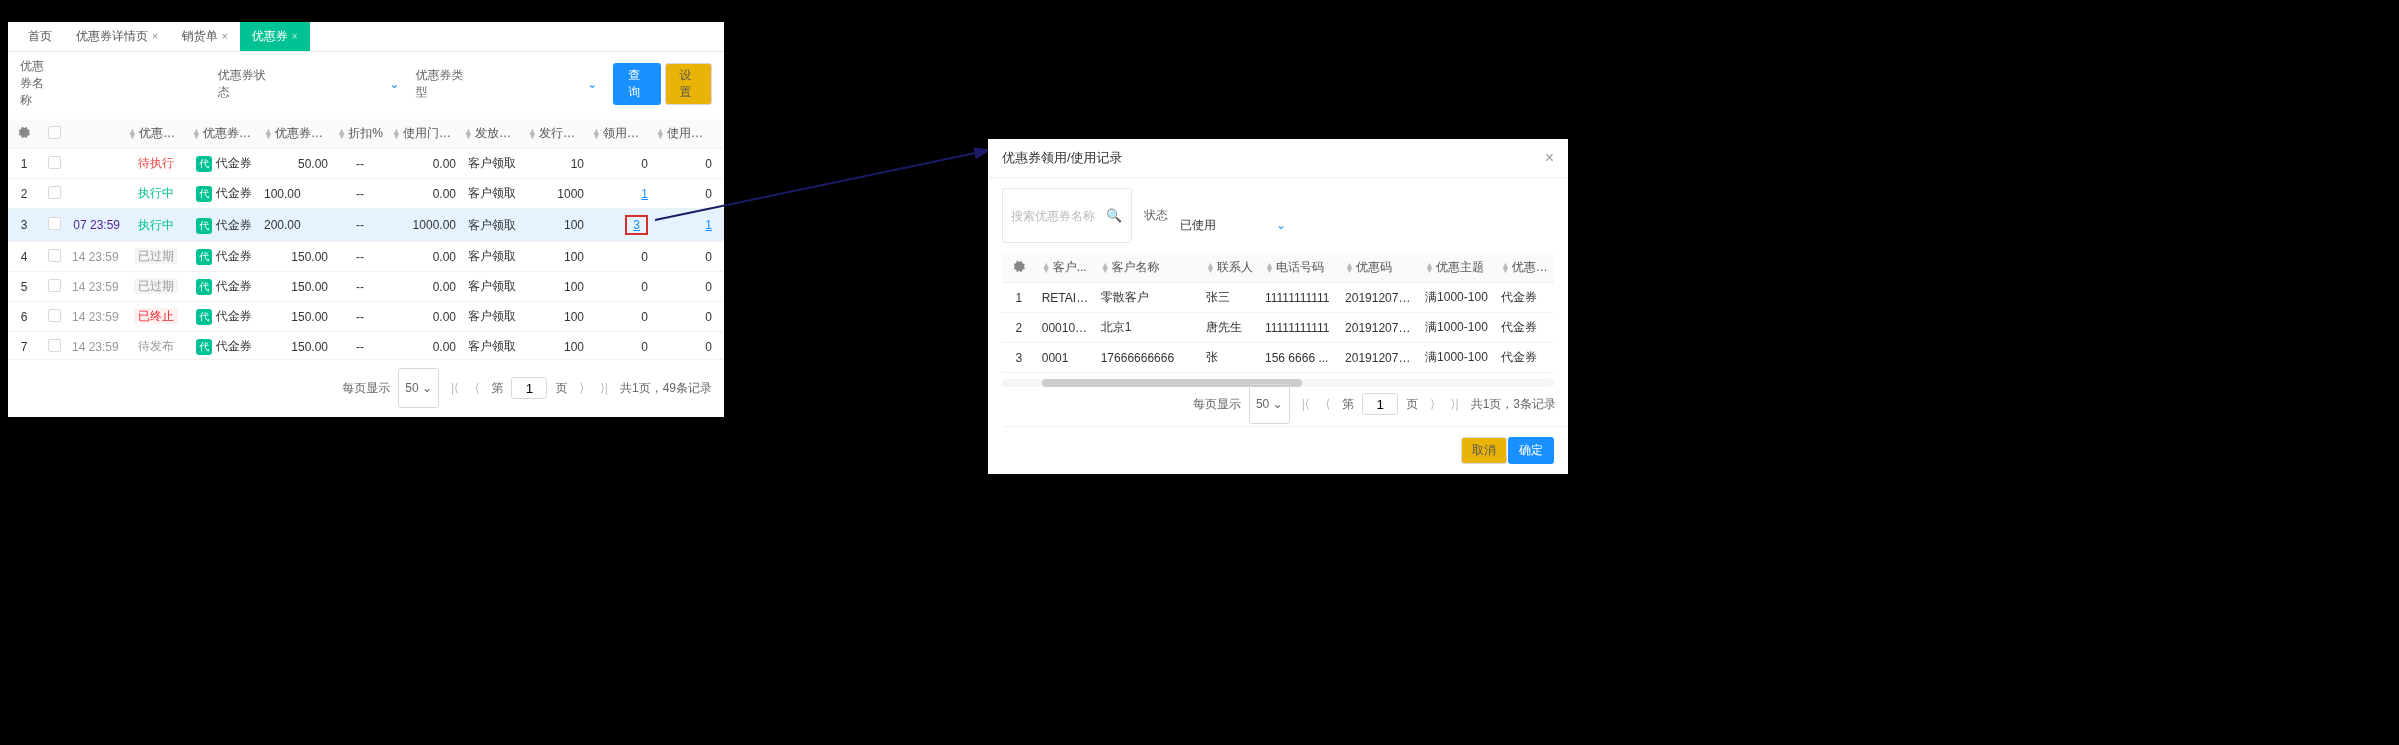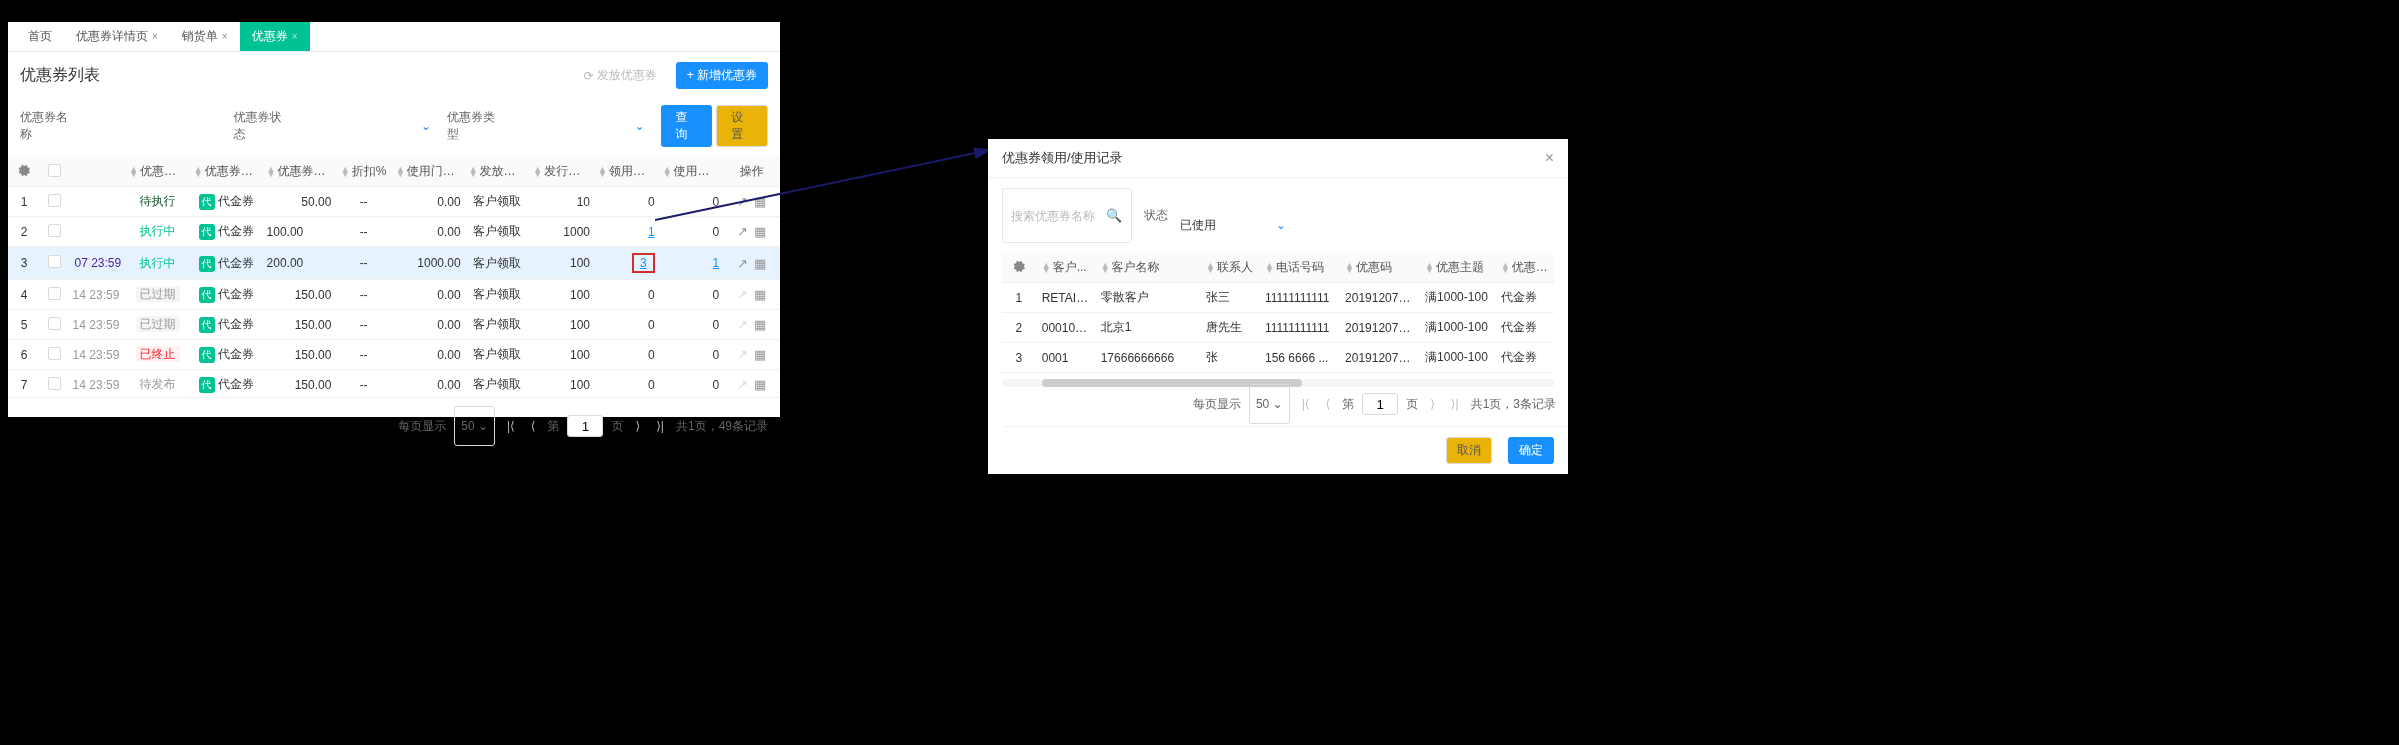--- a/index.html
+++ b/index.html
@@ -1,18 +1,18 @@
 <!DOCTYPE html>
 <html><head>
 <meta charset="utf-8">
 <style>
 * { margin: 0; padding: 0; box-sizing: border-box; }
 body { font-family: -apple-system, "Microsoft YaHei", sans-serif; font-size: 12px; color: #333; background: #000; width: 2399px; height: 745px; position: relative; }
 .panel { background: #fff; position: absolute; box-shadow: 0 2px 8px rgba(0,0,0,0.1); }
-.panel-left { left: 8px; top: 22px; width: 772px; height: 395px; }
+.panel-left { left: 8px; top: 22px; width: 716px; height: 395px; }
 .panel-right { left: 988px; top: 139px; width: 580px; height: 335px; }
 
 
 .tabs { display: flex; border-bottom: 1px solid #e8e8e8; padding: 0 8px; height: 30px; align-items: flex-end; }
 .tab { padding: 6px 12px; font-size: 12px; cursor: pointer; display: flex; align-items: center; gap: 4px; color: #555; }
 .tab.active { background: #00c292; color: #fff; }
 .tab-close { font-size: 10px; color: inherit; opacity: 0.7; }
 
 
 .header-row { display: flex; justify-content: space-between; align-items: center; padding: 10px 12px; }
@@ -34,21 +34,21 @@
 
 
 .table-wrap { overflow: auto; }
 table { border-collapse: collapse; width: 100%; table-layout: fixed; }
 th, td { border-bottom: 1px solid #f0f0f0; padding: 6px 4px; text-align: center; font-size: 12px; white-space: nowrap; overflow: hidden; text-overflow: ellipsis; }
 th { background: #fafafa; color: #555; font-weight: 500; position: relative; }
 th .sort { color: #bbb; font-size: 9px; display: inline-block; line-height: 5px; vertical-align: middle; margin-right: 2px; }
 .checkbox { width: 13px; height: 13px; border: 1px solid #d9d9d9; border-radius: 2px; display: inline-block; background: #fff; }
 .badge { display: inline-block; width: 16px; height: 16px; border-radius: 3px; background: #00c292; color: #fff; font-size: 10px; line-height: 16px; }
 .status { font-size: 12px; }
-.status-pending { color: #14532d; }
+.status-pending { color: #ef4444; }
 .status-running { color: #00c292; }
 .status-expired { color: #999; background: #f5f5f5; padding: 1px 4px; border-radius: 2px; }
 .status-stopped { color: #f5222d; background: #fff1f0; padding: 1px 4px; border-radius: 2px; }
 .status-unpub { color: #999; }
 .row-highlight { background: #e6f3ff; }
 .row-highlight td { background: #e6f3ff; }
 .link-num { color: #1890ff; cursor: pointer; text-decoration: underline; }
 .callout-box { border: 2px solid #d32f2f; padding: 1px 6px; display: inline-block; }
 .action-icon { color: #999; cursor: pointer; margin: 0 3px; font-size: 13px; }
 .action-icon.disabled { color: #ddd; }
@@ -65,21 +65,21 @@
 .modal-title { font-size: 13px; font-weight: 500; }
 .modal-close { color: #999; cursor: pointer; font-size: 16px; }
 .modal-search-row { display: flex; align-items: center; padding: 10px 14px; gap: 12px; }
 .search-box { border: 1px solid #e8e8e8; border-radius: 3px; display: flex; align-items: center; padding: 19px 8px; width: 130px; }
 .search-box input { border: none; flex: 1; outline: none; font-size: 12px; width: 80px; }
 .search-box input::placeholder { color: #bbb; }
 .search-icon { color: #1890ff; font-size: 13px; }
 .status-label { color: #666; }
 .status-select { display: flex; align-items: center; gap: 60px; color: #333; cursor: pointer; border-bottom: 1px solid transparent; margin-top: 20px; }
 .status-select .chev { color: #1890ff; }
-.modal-footer { display: flex; justify-content: flex-end; padding: 10px 14px; gap: 16px; border-top: 1px solid #f0f0f0; position: absolute; bottom: 0; left: 0; right: 0; background: #fff; margin-left: 16px; }
+.modal-footer { display: flex; justify-content: flex-end; padding: 10px 14px; gap: 1px; border-top: 1px solid #f0f0f0; position: absolute; bottom: 0; left: 0; right: 0; background: #fff; margin-left: 16px; }
 .scrollbar-hint { height: 8px; background: #f5f5f5; border-radius: 4px; margin: 6px 14px; position: relative; }
 .scrollbar-thumb { position: absolute; height: 8px; background: #ccc; border-radius: 4px; }
 
 
 .annotation-arrow { position: absolute; pointer-events: none; }
 
 .right-table th, .right-table td { text-align: left; padding: 6px 6px; }
 .right-table th:first-child, .right-table td:first-child { text-align: center; }
 </style>
 </head>
@@ -97,27 +97,20 @@
     <div class="tab">
         <span>销货单</span>
         <span class="tab-close">×</span>
       </div>
     <div class="tab active">
         <span>优惠券</span>
         <span class="tab-close">×</span>
       </div>
   </div>
 
-  <div class="header-row">
-    <div class="page-title">优惠券列表</div>
-    <div class="header-actions">
-      <span class="btn btn-text-disabled">⟳ <span>发放优惠券</span></span>
-      <span class="btn btn-primary">+ 新增优惠券</span>
-    </div>
-  </div>
 
   <div class="filter-row">
     <div class="filter-item">
       <span class="filter-label">优惠券名称</span>
       <input class="filter-input" style="">
     </div>
     <div class="filter-item">
       <span class="filter-label">优惠券状态</span>
       <div class="filter-select">
           <span>⌄</span>

